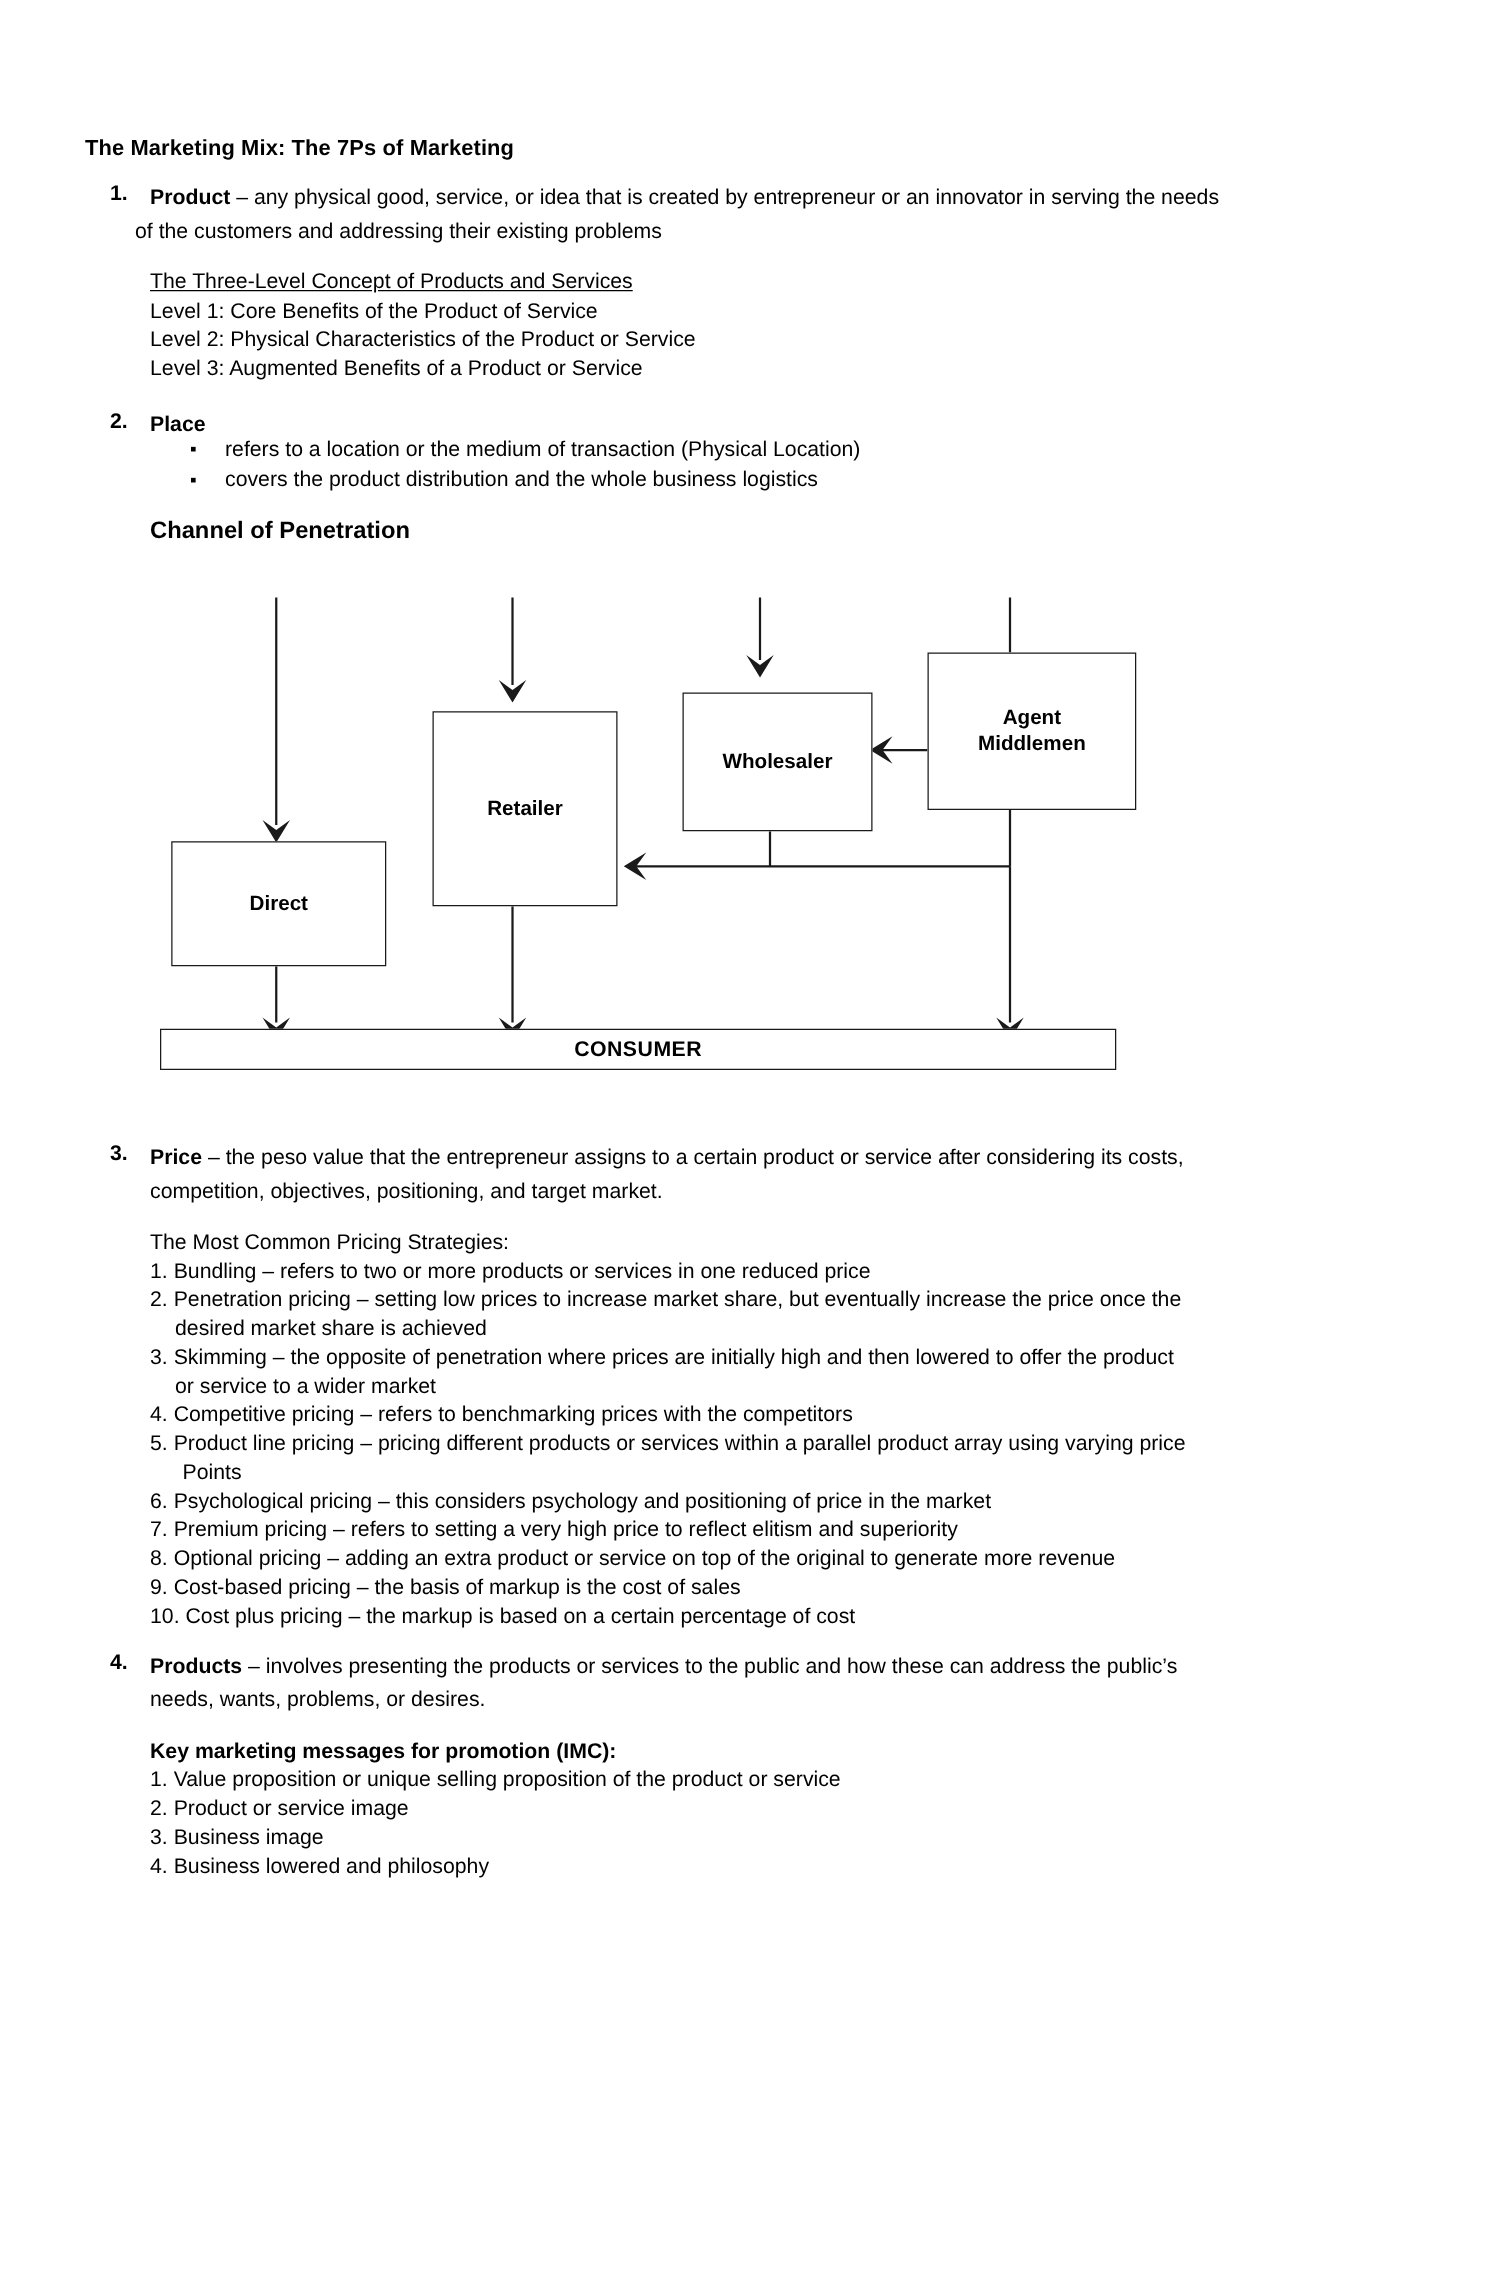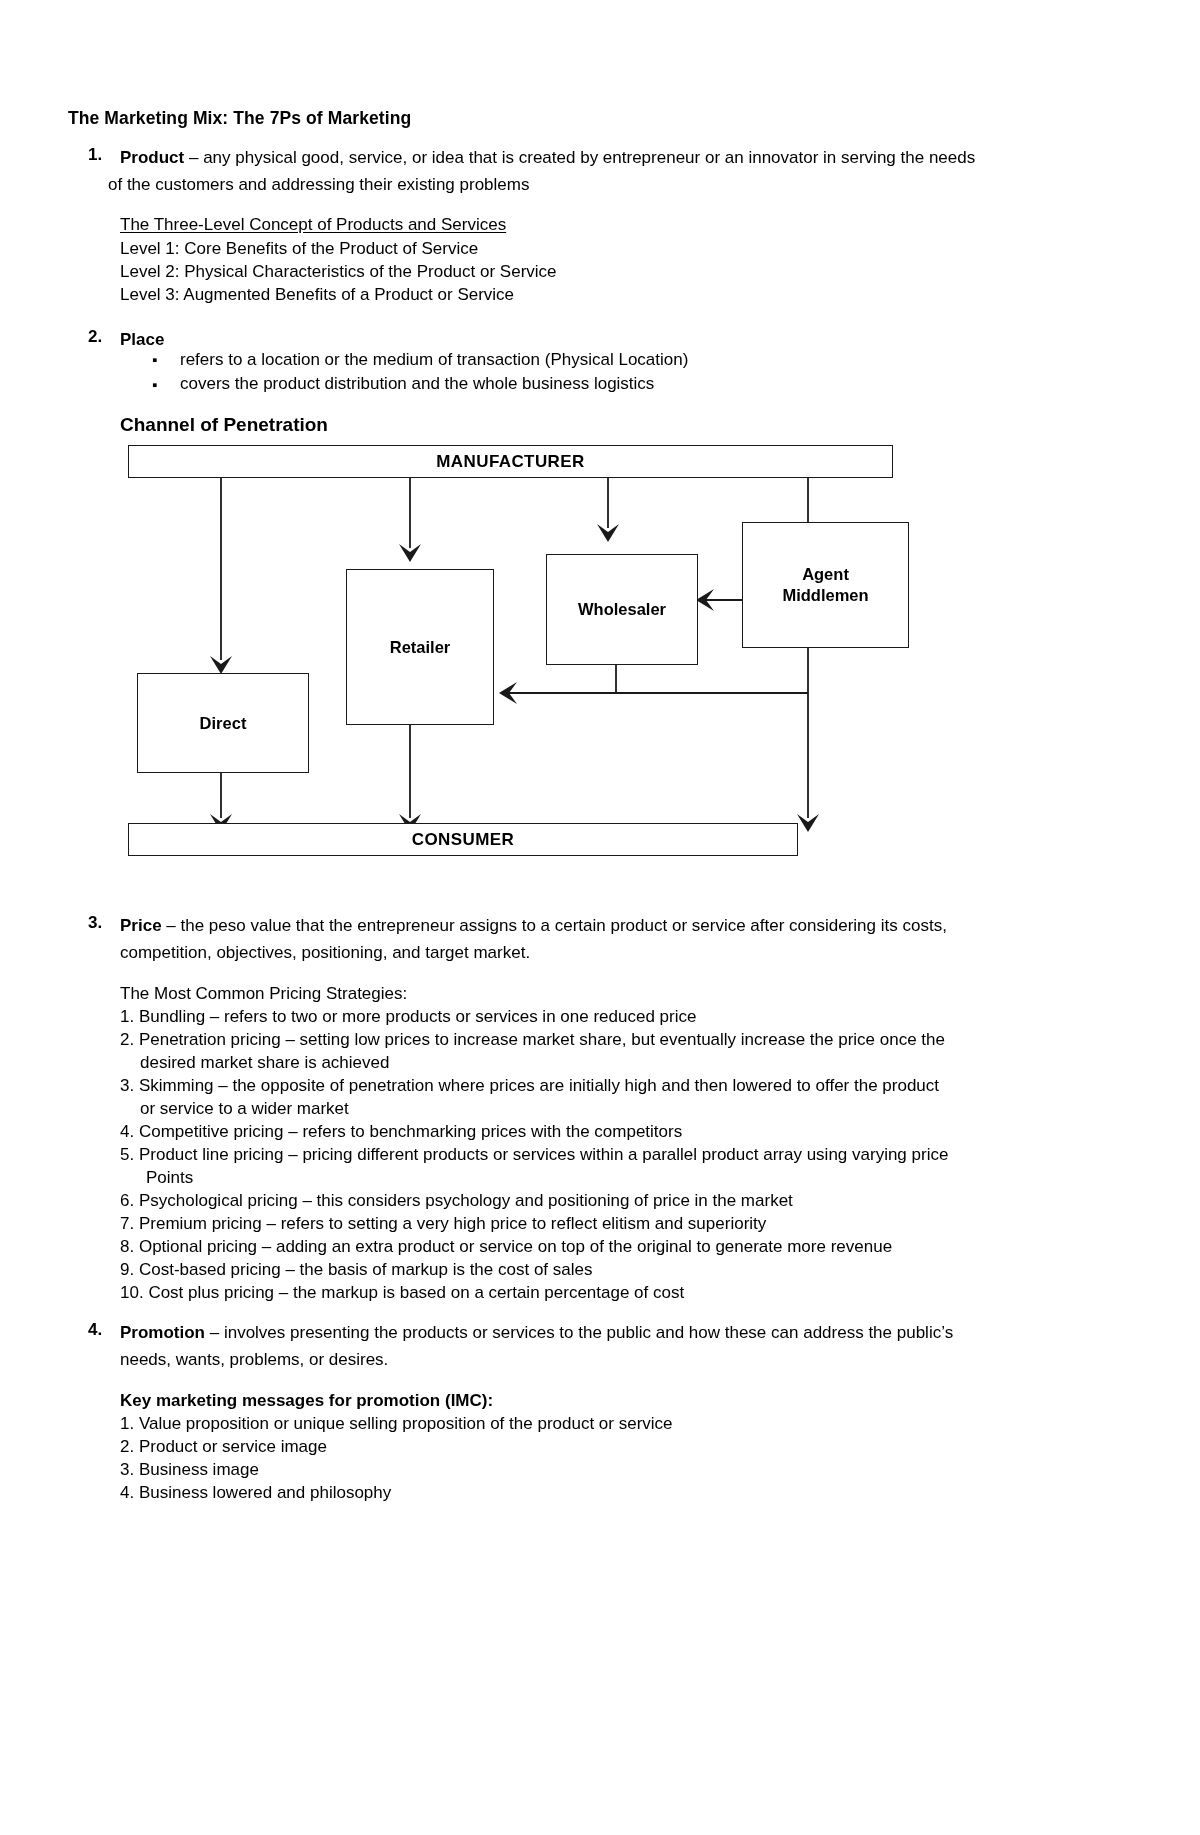--- a/index.html
+++ b/index.html
@@ -102,36 +102,35 @@
       <path d="M608,542 l-11,-18 l11,8 l11,-8 z"></path>
       <path d="M221,832 l-11,-18 l11,8 l11,-8 z"></path>
       <path d="M410,832 l-11,-18 l11,8 l11,-8 z"></path>
       <path d="M808,832 l-11,-18 l11,8 l11,-8 z"></path>
 
       <path d="M696,600 l18,-11 l-8,11 l8,11 z"></path>
       <path d="M499,693 l18,-11 l-8,11 l8,11 z"></path>
     </g>
   </svg>
 
-  <div class="dbox wide" style="left:128px; top:445px; width:765px; height:33px;">MANUFACTURER</div>
 
   <div class="dbox" style="left:742px; top:522px; width:167px; height:126px;">
     <span style="display:block;">
       <span>Agent</span><br>
       <span>Middlemen</span>
     </span>
   </div>
 
   <div class="dbox" style="left:546px; top:554px; width:152px; height:111px;">Wholesaler</div>
 
   <div class="dbox" style="left:346px; top:569px; width:148px; height:156px;">Retailer</div>
 
   <div class="dbox" style="left:137px; top:673px; width:172px; height:100px;">Direct</div>
 
-  <div class="dbox wide" style="left:128px; top:823px; width:670px; height:33px;">CONSUMER</div>
+  <div class="dbox wide" style="left:128px; top:823px; width:765px; height:33px;">CONSUMER</div>
 
   <div class="num-marker" style="left:88px; top:913px;">3.</div>
   <div class="para" style="left:120px; top:913px; width:860px;">
     <span class="bold">Price</span><span> – </span><span>the peso value that the entrepreneur assigns to a certain product or service after considering its costs,</span>
   </div>
   <div class="para" style="left:120px; top:940px;">competition, objectives, positioning, and target market.</div>
 
   <div class="list-line" style="left:120px; top:981px;">The Most Common Pricing Strategies:</div>
 
   <div class="list-line" style="left:120px; top:1004px;"><span>1.</span> <span>Bundling – refers to two or more products or services in one reduced price</span></div>
@@ -152,21 +151,21 @@
   <div class="list-line" style="left:120px; top:1211px;"><span>7.</span> <span>Premium pricing – refers to setting a very high price to reflect elitism and superiority</span></div>
 
   <div class="list-line" style="left:120px; top:1234px;"><span>8.</span> <span>Optional pricing – adding an extra product or service on top of the original to generate more revenue</span></div>
 
   <div class="list-line" style="left:120px; top:1257px;"><span>9.</span> <span>Cost-based pricing – the basis of markup is the cost of sales</span></div>
 
   <div class="list-line" style="left:120px; top:1280px;"><span>10.</span> <span>Cost plus pricing – the markup is based on a certain percentage of cost</span></div>
 
   <div class="num-marker" style="left:88px; top:1320px;">4.</div>
   <div class="para" style="left:120px; top:1320px; width:860px;">
-    <span class="bold">Promotion</span><span> – </span><span>involves presenting the products or services to the public and how these can address the public’s</span>
+    <span class="bold">Products</span><span> – </span><span>involves presenting the products or services to the public and how these can address the public’s</span>
   </div>
   <div class="para" style="left:120px; top:1347px;">needs, wants, problems, or desires.</div>
 
   <div class="list-line bold" style="left:120px; top:1388px;">Key marketing messages for promotion (IMC):</div>
 
   <div class="list-line" style="left:120px; top:1411px;text-align:right;"><span>1.</span> <span>Value proposition or unique selling proposition of the product or service</span></div>
   <div class="list-line" style="left:120px; top:1434px;"><span>2.</span> <span>Product or service image</span></div>
   <div class="list-line" style="left:120px; top:1457px;"><span>3.</span> <span>Business image</span></div>
   <div class="list-line" style="left:120px; top:1480px;"><span>4.</span> <span>Business lowered and philosophy</span></div>
 

